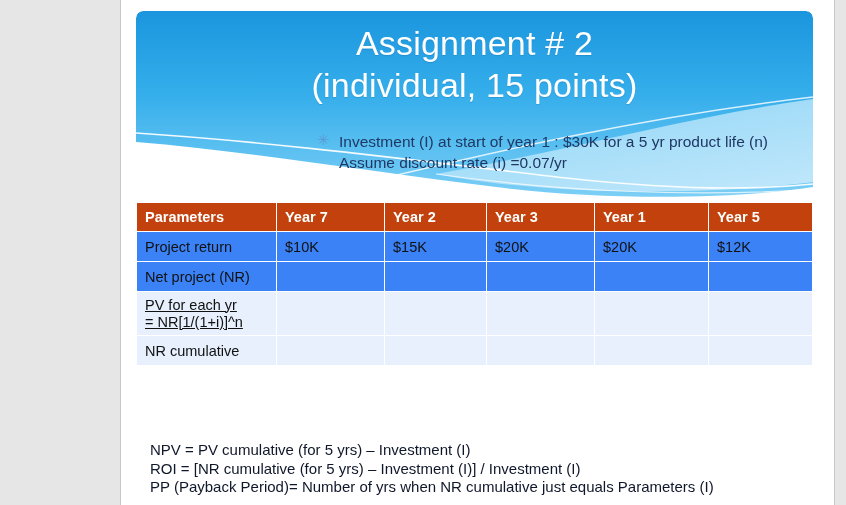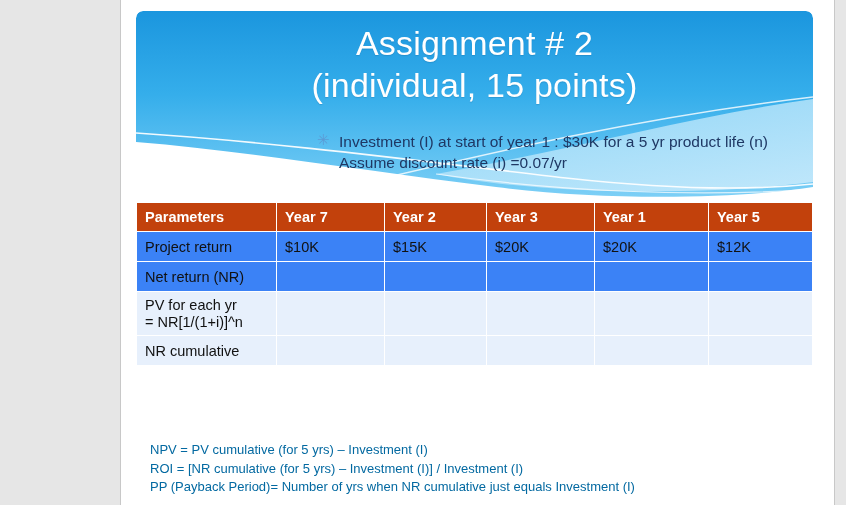--- a/index.html
+++ b/index.html
@@ -119,30 +119,30 @@
   }
   table.grid th {
     background: #c2410c;
     color: #ffffff;
     font-weight: bold;
     font-size: 14.5px;
     height: 29px;
   }
   tr.band-a td { background: #3b82f6; }
   tr.band-b td { background: #E7F0FC; }
-  tr.tall td { height: 44px; vertical-align: middle; }
+  tr.tall td { height: 44px; vertical-align: middle; text-decoration: underline; }
   td.pv-formula { line-height: 17px; white-space: normal; }
 
   
   .formulas {
     position: absolute;
     left: 29px; top: 441px;
     width: 670px;
-    color: #0369a1;
-    font-size: 13px;
+    color: #0f172a;
+    font-size: 15px;
     line-height: 18.5px;
   }
   .formulas div { white-space: nowrap; }
 </style>
 </head>
 <body>
 
 <div id="root">
 
   <div class="left-gutter"></div>
@@ -217,21 +217,21 @@
       <tbody>
         <tr class="band-a">
           <td>Project  return</td>
           <td>$10K</td>
           <td>$15K</td>
           <td>$20K</td>
           <td>$20K</td>
           <td>$12K</td>
         </tr>
         <tr class="band-a">
-          <td>Net return (NR)</td>
+          <td>Net project (NR)</td>
           <td></td>
           <td></td>
           <td></td>
           <td></td>
           <td></td>
         </tr>
         <tr class="band-b tall">
           <td class="pv-formula">
             <span>PV for each  yr</span><br>
             <span>= NR[1/(1+i)]^n</span>
@@ -249,17 +249,17 @@
           <td></td>
           <td></td>
           <td></td>
         </tr>
       </tbody>
     </table>
 
     <div class="formulas">
       <div>NPV = PV cumulative (for 5 yrs) – Investment (I)</div>
       <div>ROI = [NR cumulative (for 5 yrs) – Investment (I)] / Investment (I)</div>
-      <div>PP  (Payback Period)= Number of yrs when NR cumulative just equals Investment (I)</div>
+      <div>PP  (Payback Period)= Number of yrs when NR cumulative just equals Parameters (I)</div>
     </div>
 
   </div>
 </div>
 
 </body></html>

